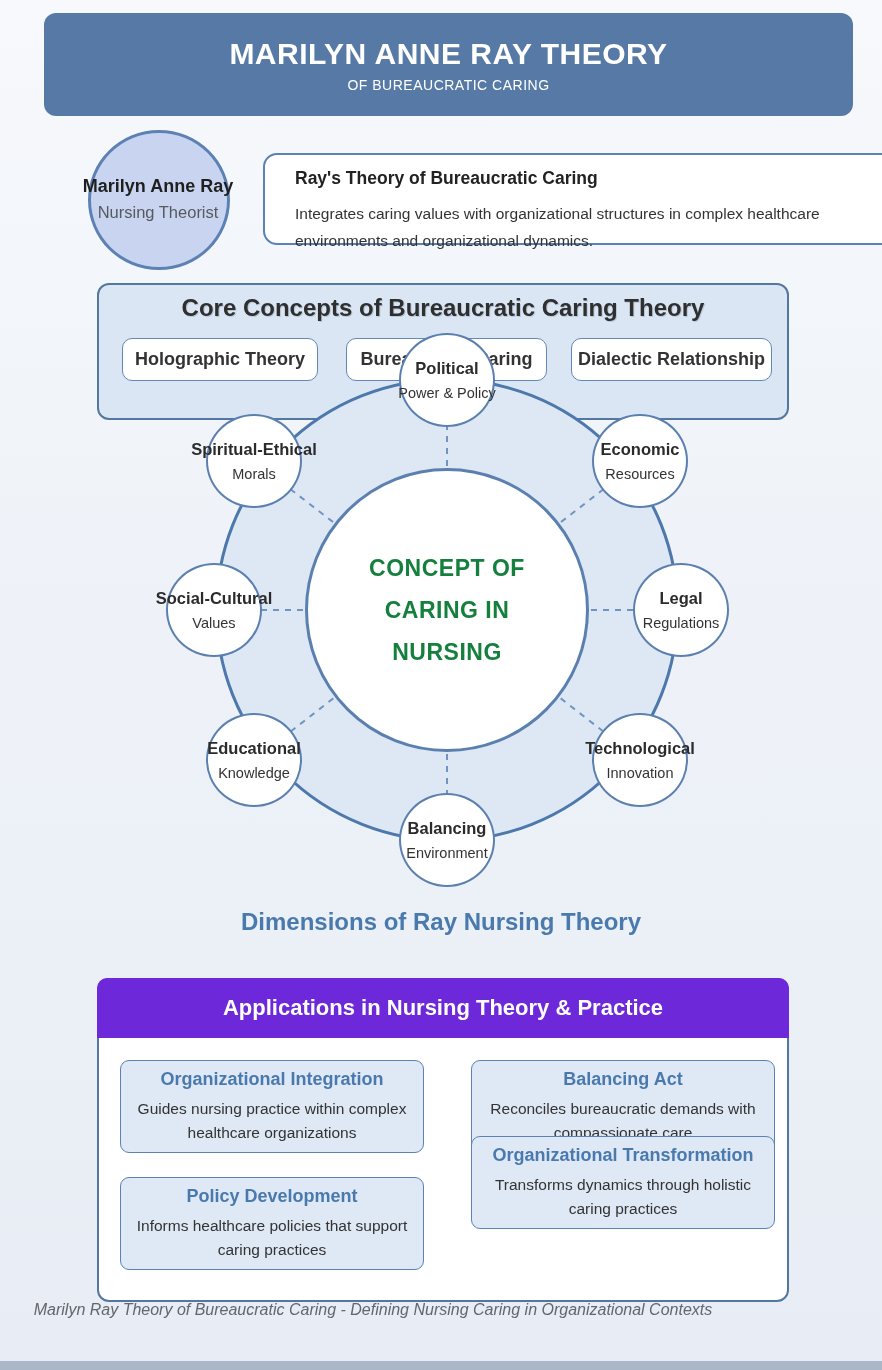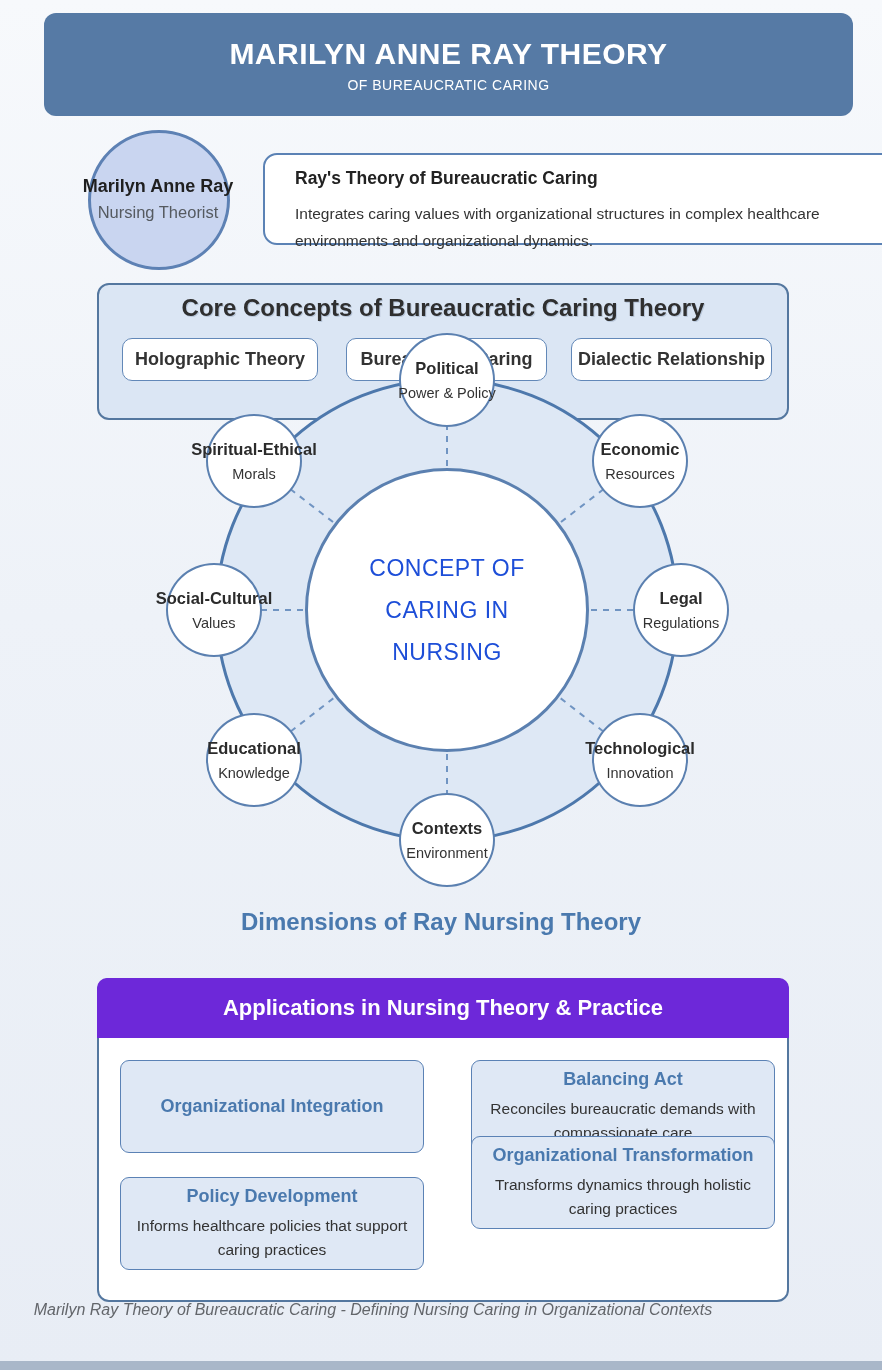--- a/index.html
+++ b/index.html
@@ -66,21 +66,21 @@
     background: #dee8f5; border: 3px solid #4d78ac; border-radius: 50%;
   }
   svg.connectors { left: 0; top: 0; pointer-events: none; }
   .center-circle {
     left: 305px; top: 468px; width: 284px; height: 284px;
     background: #ffffff; border: 3px solid #5b80b0; border-radius: 50%;
     display: flex; align-items: center; justify-content: center;
   }
   .center-label {
     width: 205px; text-align: center;
-    font-size: 23px; font-weight: normal; color: #1d4ed8; line-height: 42px; letter-spacing: 0.5px;
+    font-size: 23px; font-weight: bold; color: #15803d; line-height: 42px; letter-spacing: 0.5px;
   }
   .satellite {
     width: 96px; height: 94px;
     background: #ffffff; border: 2px solid #5b80b0; border-radius: 50%;
     display: flex; flex-direction: column; align-items: center; justify-content: center;
   }
   .sat-name { font-size: 16.5px; font-weight: bold; color: #2b2b2b; white-space: nowrap; }
   .sat-detail { font-size: 14.5px; color: #333; white-space: nowrap; margin-top: 7px; }
   .sat-political      { left: 399px; top: 333px; }
   .sat-economic       { left: 592px; top: 414px; }
@@ -181,21 +181,21 @@
 </div>
 <div class="abs satellite sat-legal">
   <div class="sat-name">Legal</div>
   <div class="sat-detail">Regulations</div>
 </div>
 <div class="abs satellite sat-technological">
   <div class="sat-name">Technological</div>
   <div class="sat-detail">Innovation</div>
 </div>
 <div class="abs satellite sat-physical">
-  <div class="sat-name">Contexts</div>
+  <div class="sat-name">Balancing</div>
   <div class="sat-detail">Environment</div>
 </div>
 <div class="abs satellite sat-educational">
   <div class="sat-name">Educational</div>
   <div class="sat-detail">Knowledge</div>
 </div>
 <div class="abs satellite sat-social">
   <div class="sat-name">Social-Cultural</div>
   <div class="sat-detail">Values</div>
 </div>
@@ -205,20 +205,21 @@
 </div>
 
 <div class="abs dimensions-caption">Dimensions of Ray Nursing Theory</div>
 
 <div class="abs apps-panel"></div>
 <div class="abs apps-header">
   <span>Applications in Nursing Theory &amp; Practice</span>
 </div>
 <div class="abs app-card card-0">
   <div class="app-card-title">Organizational Integration</div>
+  <div class="app-card-desc">Guides nursing practice within complex healthcare organizations</div>
 </div>
 <div class="abs app-card card-1">
   <div class="app-card-title">Balancing Act</div>
   <div class="app-card-desc">Reconciles bureaucratic demands with compassionate care</div>
 </div>
 <div class="abs app-card card-2">
   <div class="app-card-title">Policy Development</div>
   <div class="app-card-desc">Informs healthcare policies that support caring practices</div>
 </div>
 <div class="abs app-card card-3">

